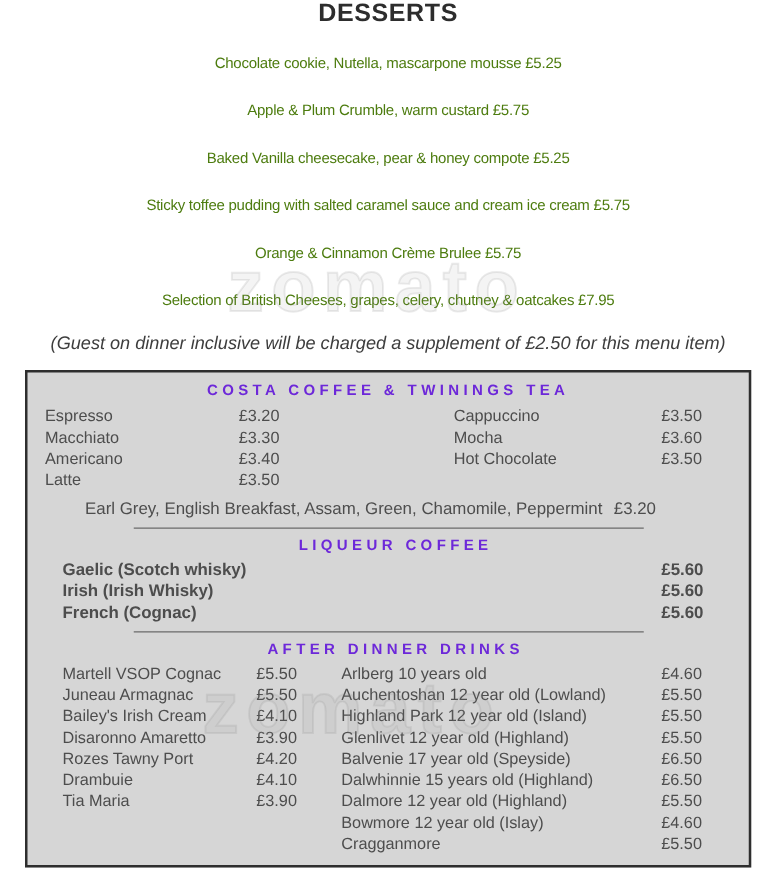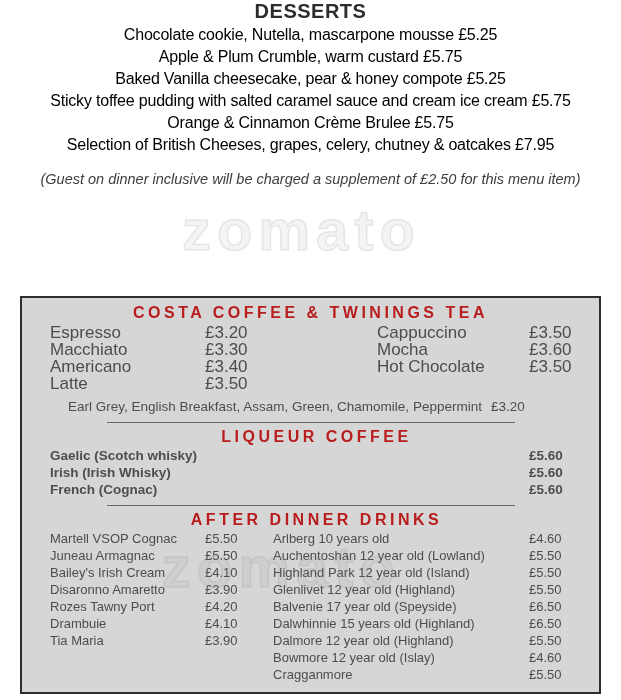--- a/index.html
+++ b/index.html
@@ -12,47 +12,47 @@
     color: #383838;
   }
 
   
   .top { text-align: center; }
   .menu-title {
     font-size: 20px; font-weight: bold; letter-spacing: 0.5px;
     color: #2d2d2d; margin: 0; line-height: 23px;
   }
   .dessert-line {
-    font-size: 16px; letter-spacing: -0.2px; line-height: 21px;
-    color: #000000; margin-top: 1px;
+    font-size: 12px; letter-spacing: -0.2px; line-height: 21px;
+    color: #4d7c0f; margin-top: 17px;
   }
   .dessert-line:first-of-type { margin-top: 20px; }
   .dessert-note {
     font-size: 14.5px; font-style: italic; line-height: 19px;
     color: #3d3d3d; margin-top: 15px;
   }
 
   
   .box {
     position: absolute; left: 20px; top: 296px;
     width: 581px; height: 398px; box-sizing: border-box;
     background: #d6d6d6;
     border: 2px solid #2e2e2e;
     color: #4d4d4d;
     overflow: hidden;
   }
   .sec-title {
-    text-align: center; font-size: 16px; font-weight: bold;
-    letter-spacing: 3.5px; color: #b91c1c;
+    text-align: center; font-size: 12px; font-weight: bold;
+    letter-spacing: 3.5px; color: #6d28d9;
     margin: 6px 0 3px 0; line-height: 17px;
   }
   .sec-title.tight { margin: 4px 0 2px 12px; }
   .grid-coffee {
     display: grid; grid-template-columns: 155px 172px 1fr 48px;
-    padding: 0 22px 0 28px; font-size: 17px; line-height: 17px;
+    padding: 0 22px 0 14px; font-size: 13px; line-height: 17px;
   }
   .grid-after {
     display: grid; grid-template-columns: 155px 68px 1fr 48px;
     padding: 0 22px 0 28px; font-size: 13px; line-height: 17px;
   }
   .grid-two {
     display: grid; grid-template-columns: 1fr 48px;
     padding: 0 22px 0 28px; font-size: 13.5px; line-height: 17px; font-weight: bold;
   }
   .tea-row {

